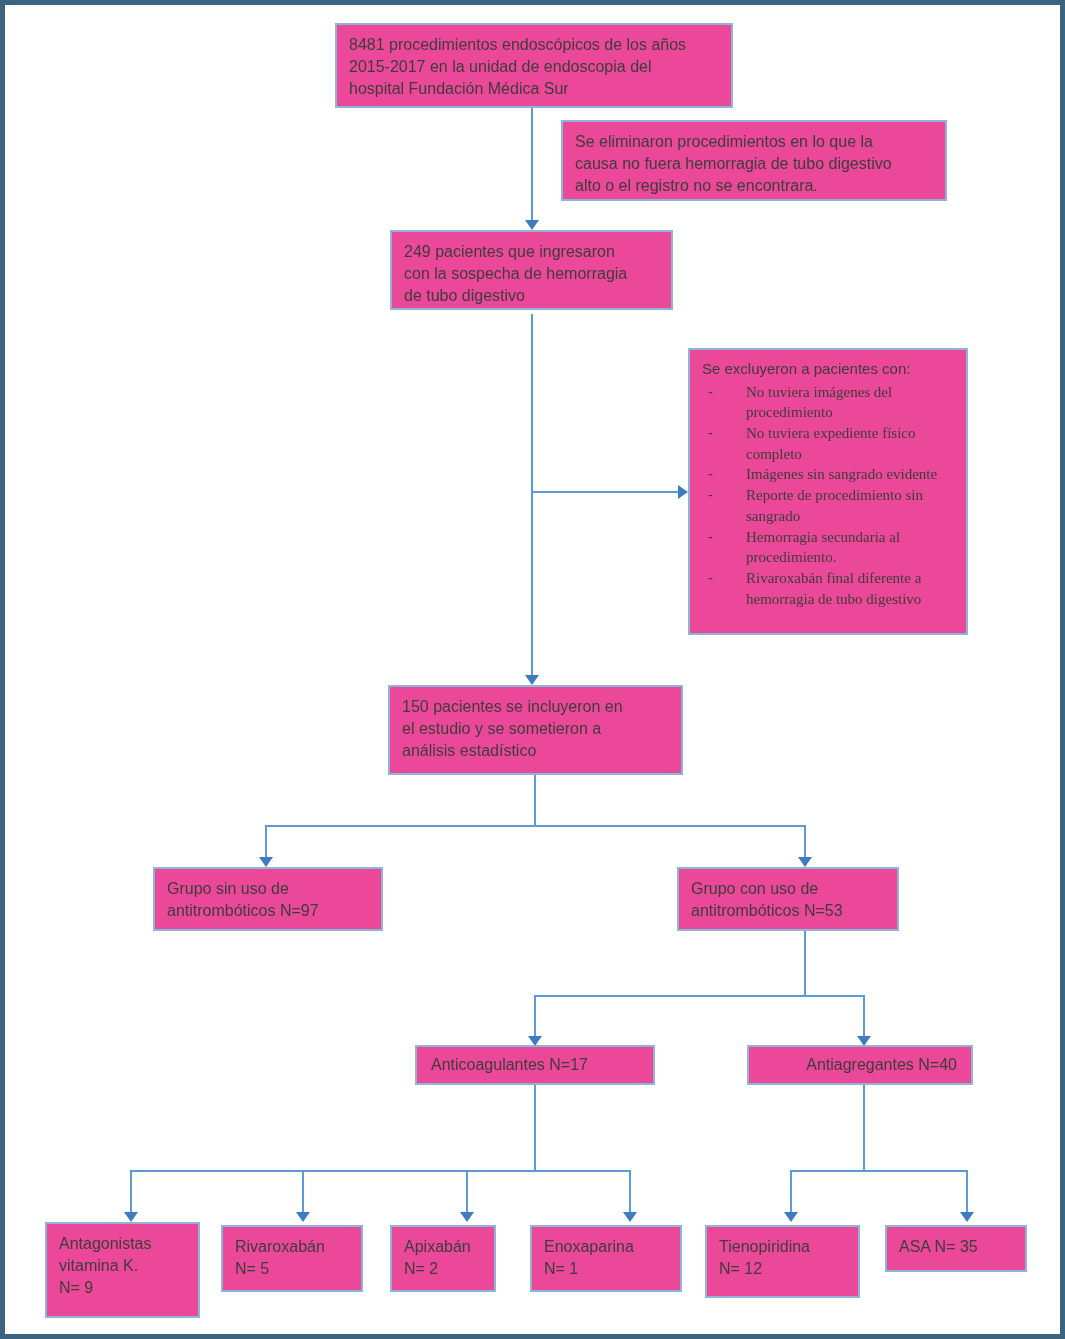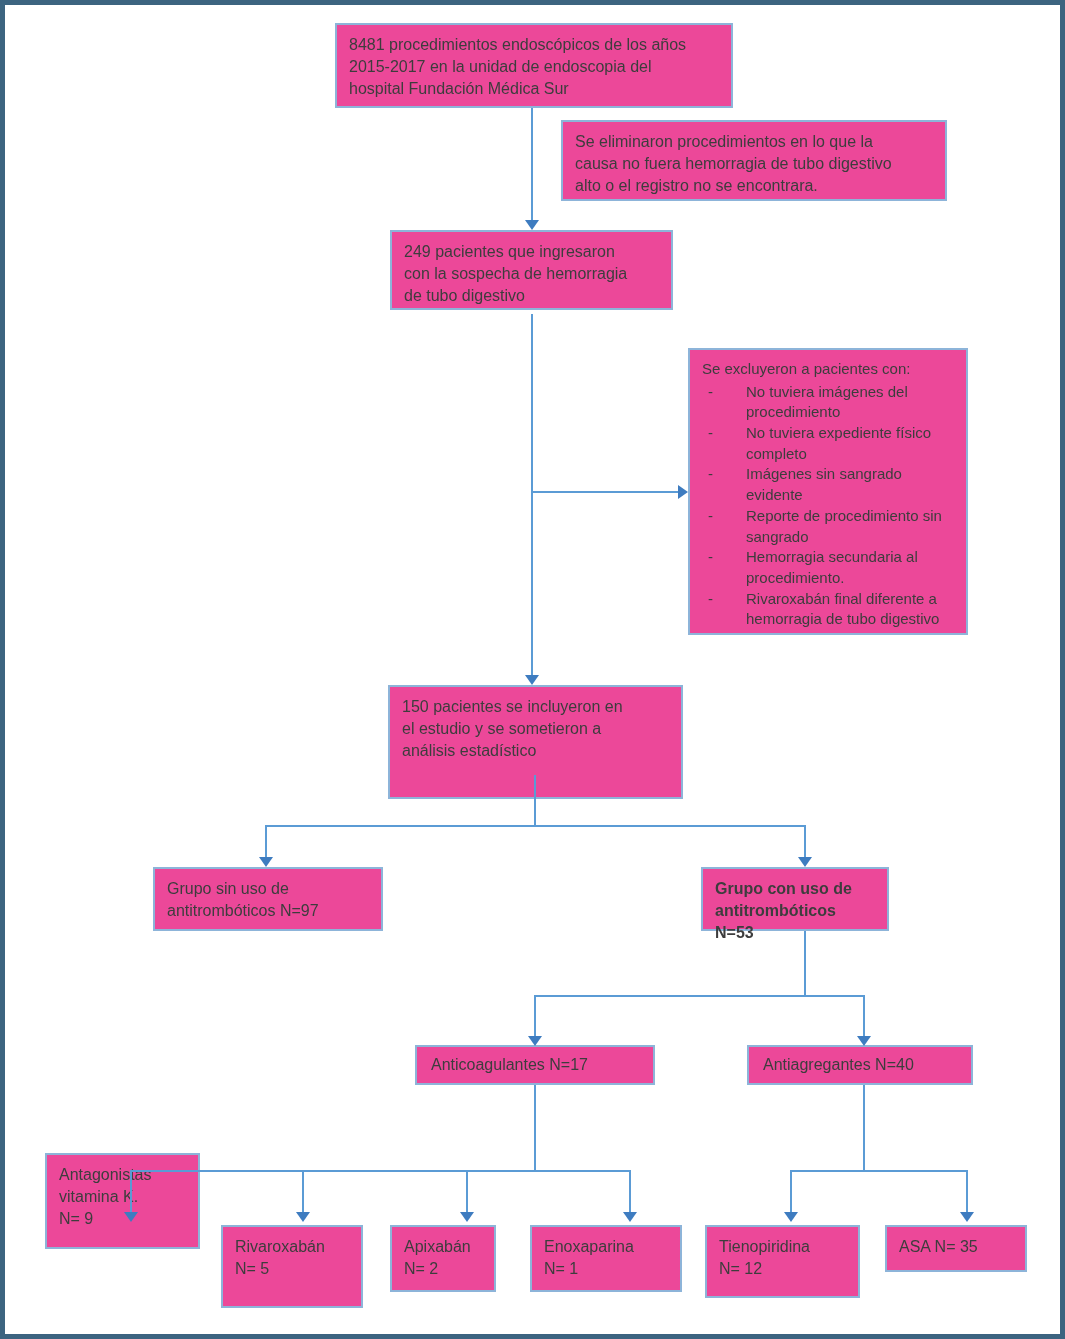--- a/index.html
+++ b/index.html
@@ -34,21 +34,21 @@
   .arrow-right{
     position:absolute;width:0;height:0;
     border-top:7px solid transparent;
     border-bottom:7px solid transparent;
     border-left:10px solid #3e7cc0;
   }
   .note-title{margin:0 0 2px 0;}
   ul.dash{list-style:none;margin:0;padding:0;}
   ul.dash li{display:flex;margin:0;}
   ul.dash li .dash-mark{flex:0 0 44px;padding-left:6px;box-sizing:border-box;}
-  ul.dash li .li-text{flex:1;}
+  ul.dash li .li-text{flex:1;font-family:Liberation Serif, serif;}
 </style>
 </head>
 <body>
 
 <div class="canvas">
 
   <div class="node" style="left:330px;top:18px;width:398px;height:85px;">
     <div class="txt">8481 procedimientos endoscópicos de los años
 2015-2017 en la unidad de endoscopia del
 hospital Fundación Médica Sur</div>
@@ -89,51 +89,51 @@
         <span class="dash-mark">-</span>
         <span class="li-text">Hemorragia secundaria al procedimiento.</span>
         </li>
       <li>
         <span class="dash-mark">-</span>
         <span class="li-text">Rivaroxabán final diferente a hemorragia de tubo digestivo</span>
         </li>
     </ul>
   </div>
 
-  <div class="node" style="left:383px;top:680px;width:295px;height:114px;">
+  <div class="node" style="left:383px;top:680px;width:295px;height:90px;">
     <div class="txt">150 pacientes se incluyeron en
 el estudio y se sometieron a
 análisis estadístico</div>
   </div>
 
   <div class="node" style="left:148px;top:862px;width:230px;height:64px;">
     <div class="txt">Grupo sin uso de
 antitrombóticos N=97</div>
   </div>
 
-  <div class="node" style="left:696px;top:862px;width:188px;height:64px;font-weight:bold;">
+  <div class="node" style="left:672px;top:862px;width:222px;height:64px;">
     <div class="txt">Grupo con uso de
 antitrombóticos N=53</div>
   </div>
 
   <div class="node" style="left:410px;top:1040px;width:240px;height:40px;padding:7px 14px;">
     <div class="txt">Anticoagulantes N=17</div>
   </div>
 
-  <div class="node" style="left:742px;top:1040px;width:226px;height:40px;padding:7px 14px;">
+  <div class="node" style="left:742px;top:1040px;width:226px;height:40px;padding:7px 14px;text-align:right;">
     <div class="txt">Antiagregantes N=40</div>
   </div>
 
-  <div class="node" style="left:40px;top:1148px;width:155px;height:96px;">
+  <div class="node" style="left:40px;top:1217px;width:155px;height:96px;">
     <div class="txt">Antagonistas
 vitamina K.
 N= 9</div>
   </div>
 
-  <div class="node" style="left:216px;top:1220px;width:142px;height:83px;">
+  <div class="node" style="left:216px;top:1220px;width:142px;height:67px;">
     <div class="txt">Rivaroxabán
 N= 5</div>
   </div>
 
   <div class="node" style="left:385px;top:1220px;width:106px;height:67px;">
     <div class="txt">Apixabán
 N= 2</div>
   </div>
 
   <div class="node" style="left:525px;top:1220px;width:152px;height:67px;">

